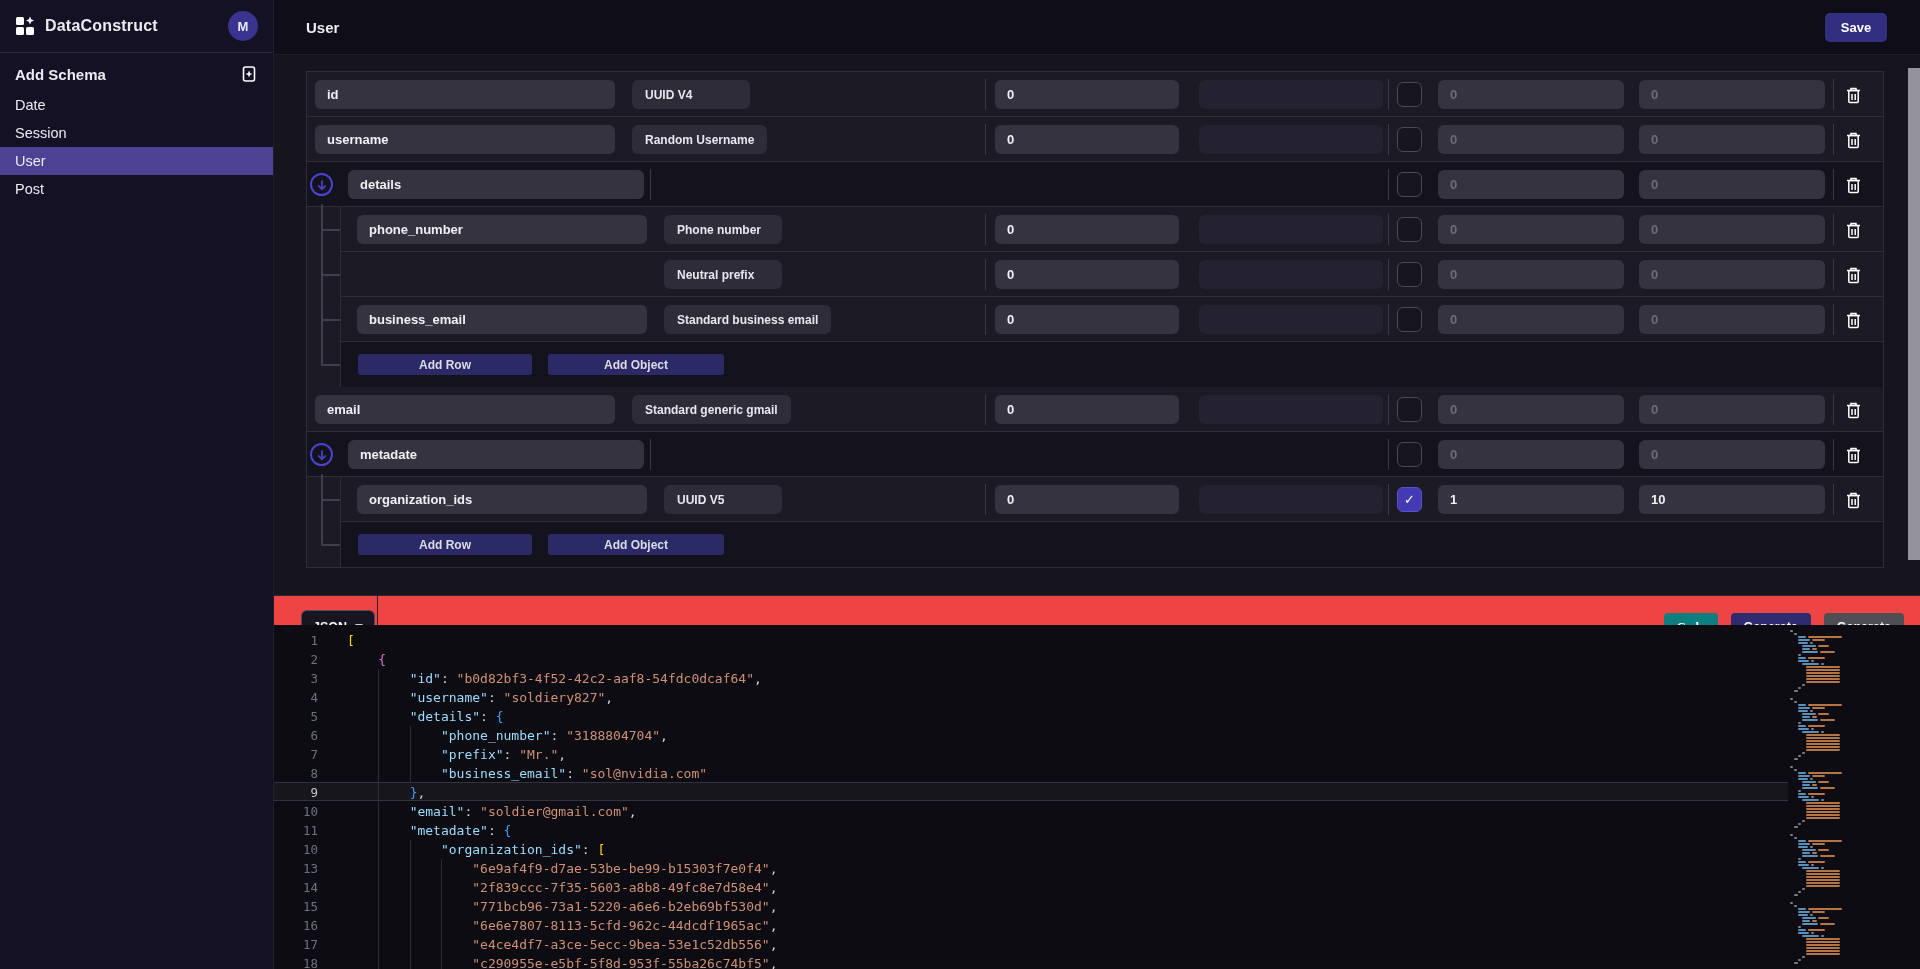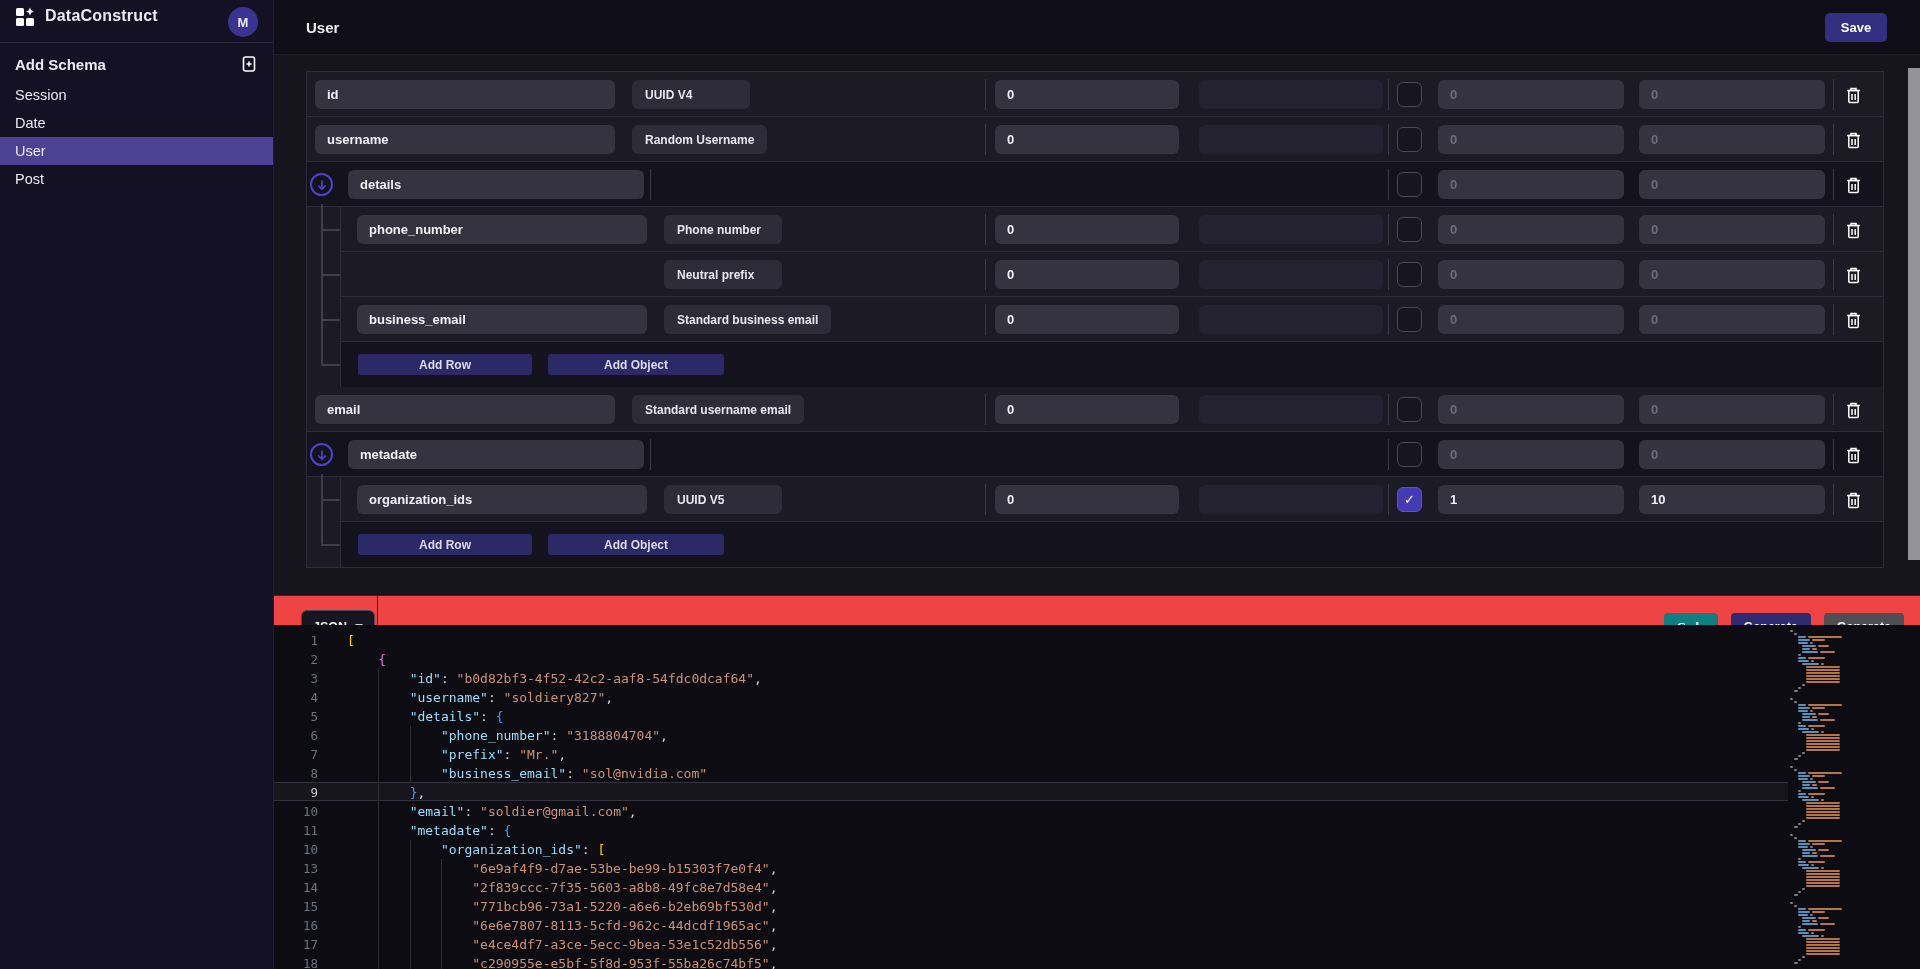--- a/index.html
+++ b/index.html
@@ -3,21 +3,21 @@
 <meta charset="utf-8">
 <style>
   * { margin:0; padding:0; box-sizing:border-box; }
   html,body { background:#0b0a10; }
   .app{ position:relative; width:1920px; height:969px; overflow:hidden;
         background:#16141d; font-family:"Liberation Sans",sans-serif; color:#ecebf2; }
 
   
   .sidebar{ position:absolute; left:0; top:0; bottom:0; width:274px; background:#141124;
             border-right:1px solid #1f1d30; z-index:5; }
-  .sb-header{ height:43px; display:flex; padding:7px 15px;
+  .sb-header{ height:53px; display:flex; align-items:center; padding:0 15px;
               border-bottom:1px solid #2a2839; }
   .brand{ margin-left:10px; font-size:16px; font-weight:bold; letter-spacing:.2px; }
   .avatar{ margin-left:auto; width:30px; height:30px; border-radius:50%; background:#3a3490;
            display:flex; align-items:center; justify-content:center; font-size:13px; font-weight:bold; }
   .sb-add{ display:flex; align-items:center; justify-content:space-between;
            padding:12px 15px 8px 15px; }
   .sb-add-label{ font-size:15px; font-weight:bold; }
   .icon-btn{ background:none; border:none; cursor:pointer; display:flex; align-items:center; }
   .sb-item{ height:28px; display:flex; align-items:center; padding:0 15px; font-size:14.5px;
             cursor:pointer; }
@@ -131,22 +131,22 @@
       <button class="icon-btn">
         <span style="display:flex">
           <svg width="18" height="18" viewBox="0 0 18 18" fill="none" stroke="#fff" stroke-width="1.6">
             <rect x="3.5" y="2" width="11" height="14" rx="2"></rect>
             <path d="M9 6.5 V11.5 M6.5 9 H11.5"></path>
           </svg>
         </span>
       </button>
     </div>
     <div id="sb-items">
+        <div class="sb-item">Date</div>
         <div class="sb-item">Session</div>
-        <div class="sb-item">Date</div>
         <div class="sb-item selected">User</div>
         <div class="sb-item">Post</div>
       </div>
   </div>
 
   <div class="topbar">
     <span class="page-title">User</span>
     <button class="btn btn-save">Save</button>
   </div>
 
@@ -296,21 +296,21 @@
             </div>
           </div>
           <div class="tree-line" style="left: 14px; top: 42px; width: 2px; height: 160px;"></div>
           <div class="tree-line" style="left: 14px; top: 67px; width: 19px; height: 2px;"></div>
           <div class="tree-line" style="left: 14px; top: 112px; width: 19px; height: 2px;"></div>
           <div class="tree-line" style="left: 14px; top: 157px; width: 19px; height: 2px;"></div>
           <div class="tree-line" style="left: 14px; top: 202px; width: 19px; height: 2px;"></div>
         </div>
         <div class="srow">
           <input type="text" class="tin name" value="email" style="">
-          <button class="chip">Standard username email</button>
+          <button class="chip">Standard generic gmail</button>
           <div class="vdiv vd1"></div>
           <input type="text" class="tin in0" value="0" style="">
           <input type="text" class="tin inb" style="">
           <div class="vdiv vd2"></div>
           <div class="cb">✓</div>
           <input type="text" class="tin in1 dim" value="0" style="">
           <input type="text" class="tin in2 dim" value="0" style="">
           <div class="vdiv vd3"></div>
           <button class="trash-btn">
             <span style="display:flex">

